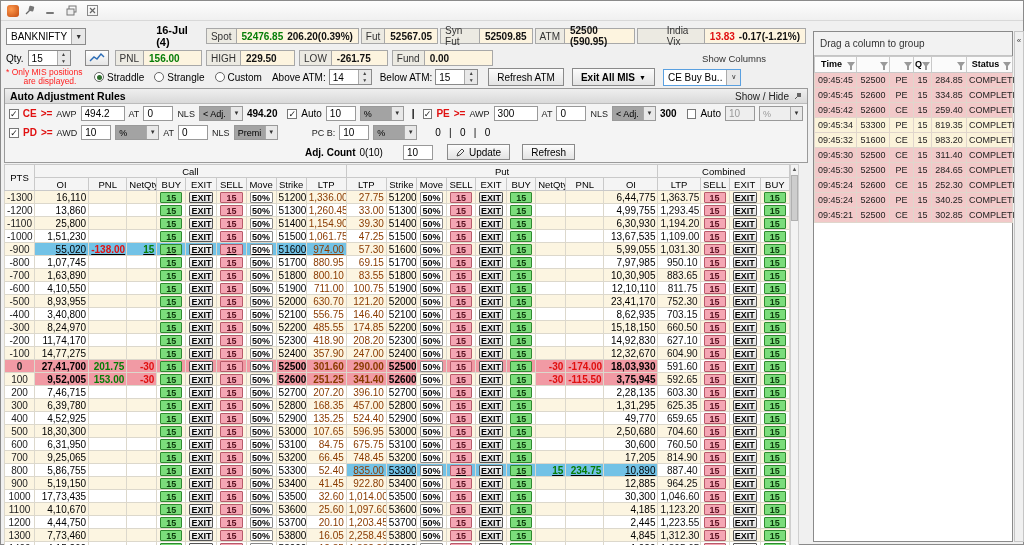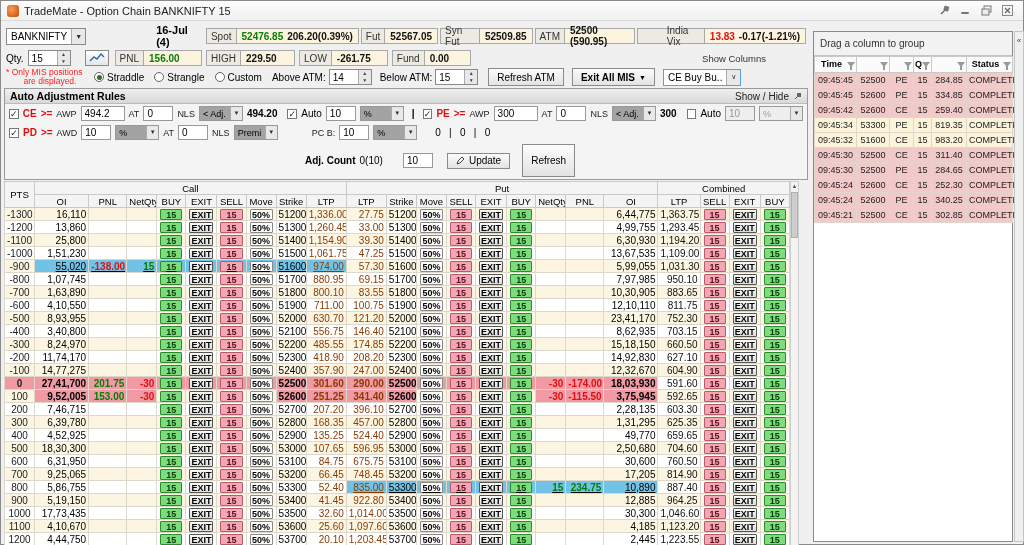--- a/index.html
+++ b/index.html
@@ -100,21 +100,20 @@
   .collapse-strip { position:absolute; left:1013px; top:30px; width:10px; bottom:2px; background:#f0f0f0; border:1px solid #c5c5c5; font-size:8px; text-align:center; color:#444; }
   .chart-btn { width:24px; height:16px; border:1px solid #8a8a8a; background:linear-gradient(#fff,#e5e5e5); display:flex; align-items:center; justify-content:center; }
 </style>
 </head>
 <body>
 
 <div class="window">
 
   <div class="titlebar">
     <div class="app-icon"></div>
-    <div class="title-text">TradeMate - Option Chain BANKNIFTY 15</div>
     <div class="win-controls">
       <span>
           <svg width="11" height="11">
             <line x1="2" y1="9" x2="6" y2="5" stroke="#666" stroke-width="1.2"></line>
             <rect x="5" y="1" width="5" height="5" rx="1" fill="#777" transform="rotate(15 7 3)"></rect>
           </svg>
         </span>
       <span>
           <svg width="11" height="11">
             <rect x="1" y="7" width="8" height="2" rx="1" fill="#777"></rect>
@@ -188,21 +187,21 @@
           </span>
         <span class="lblbox" style="margin-left:4px;">HIGH</span>
         <span class="valbox" style="width:54px;align-items:center;">
             <span class="dark">229.50</span>
           </span>
         <span class="lblbox" style="margin-left:4px;">LOW</span>
         <span class="valbox" style="width:56px;">
             <span class="dark">-261.75</span>
           </span>
         <span class="lblbox" style="margin-left:4px;">Fund</span>
-        <span class="valbox" style="width:46px;">
+        <span class="valbox" style="width:68px;">
             <span class="dark">0.00</span>
           </span>
         <div style="margin-left:auto; margin-right:40px; display:flex; flex-direction:column; align-items:center;">
           <span class="show-cols">Show Columns</span>
         </div>
       </div>
 
       <div class="trow" style="margin-bottom:0;">
         <div class="notetxt">
           <div>* Only MIS positions</div>
@@ -330,21 +329,21 @@
       <div class="rrow" style="padding-left:300px;">
         <span style="font-weight:bold;">Adj. Count</span>
         <span>0(10)</span>
         <input class="rinput sm" style="margin-left: 16px;" value="10">
         <button class="pbtn" style="margin-left:10px; height:16px;">
           <svg width="9" height="9">
               <path d="M1 8 L2 5 L6 1 L8 3 L4 7 Z" fill="none" stroke="#444"></path>
             </svg>
           <span>Update</span>
         </button>
-        <button class="pbtn" style="margin-left:8px; height:33px;">Refresh</button>
+        <button class="pbtn" style="margin-left:8px; height:16px;">Refresh</button>
       </div>
     </div>
 
     <div class="gridwrap">
       <table class="grid">
         <colgroup>
           <col style="width:30px">
             <col style="width:54px">
             <col style="width:38px">
             <col style="width:30px">

